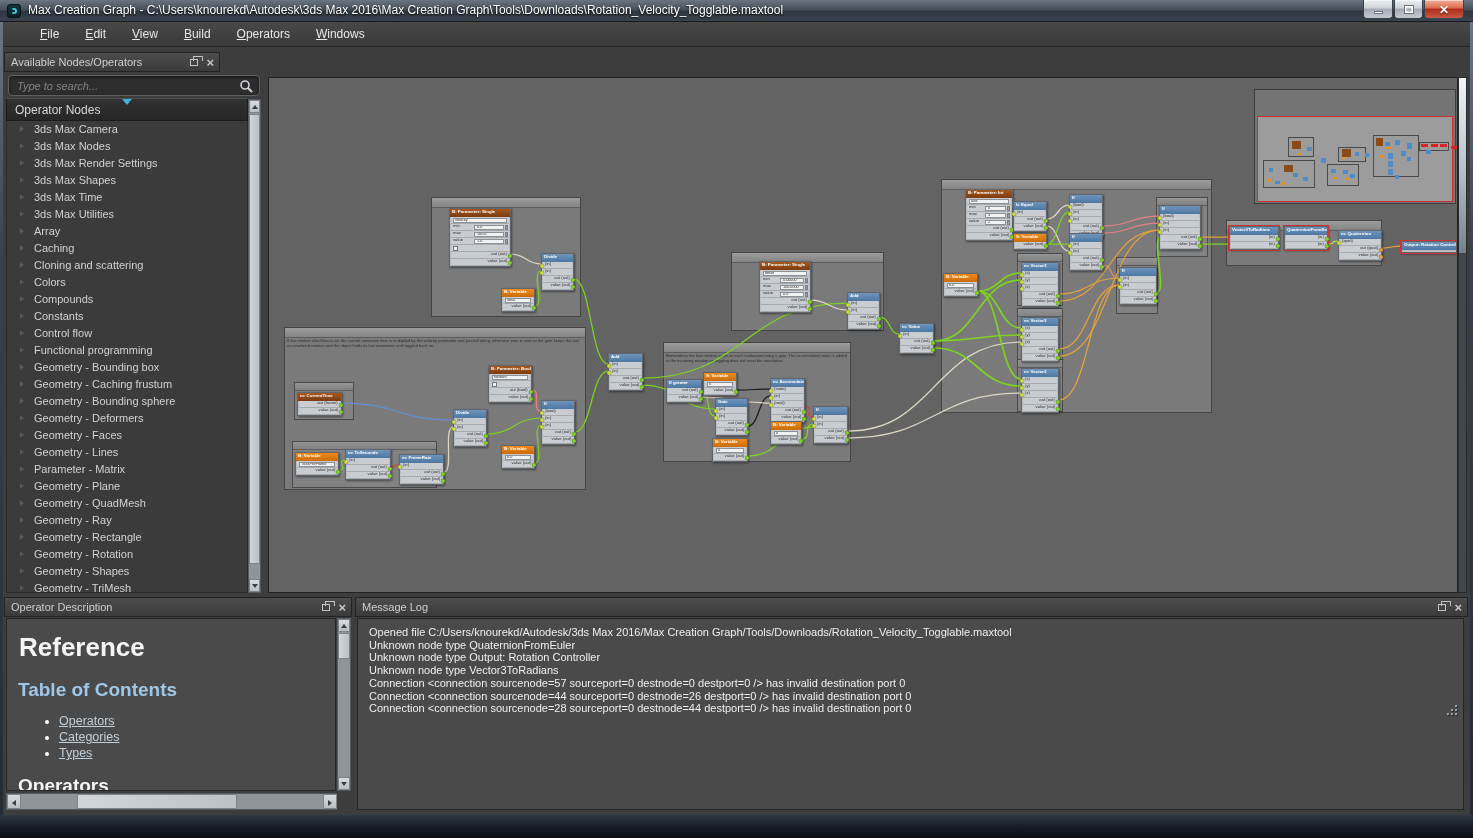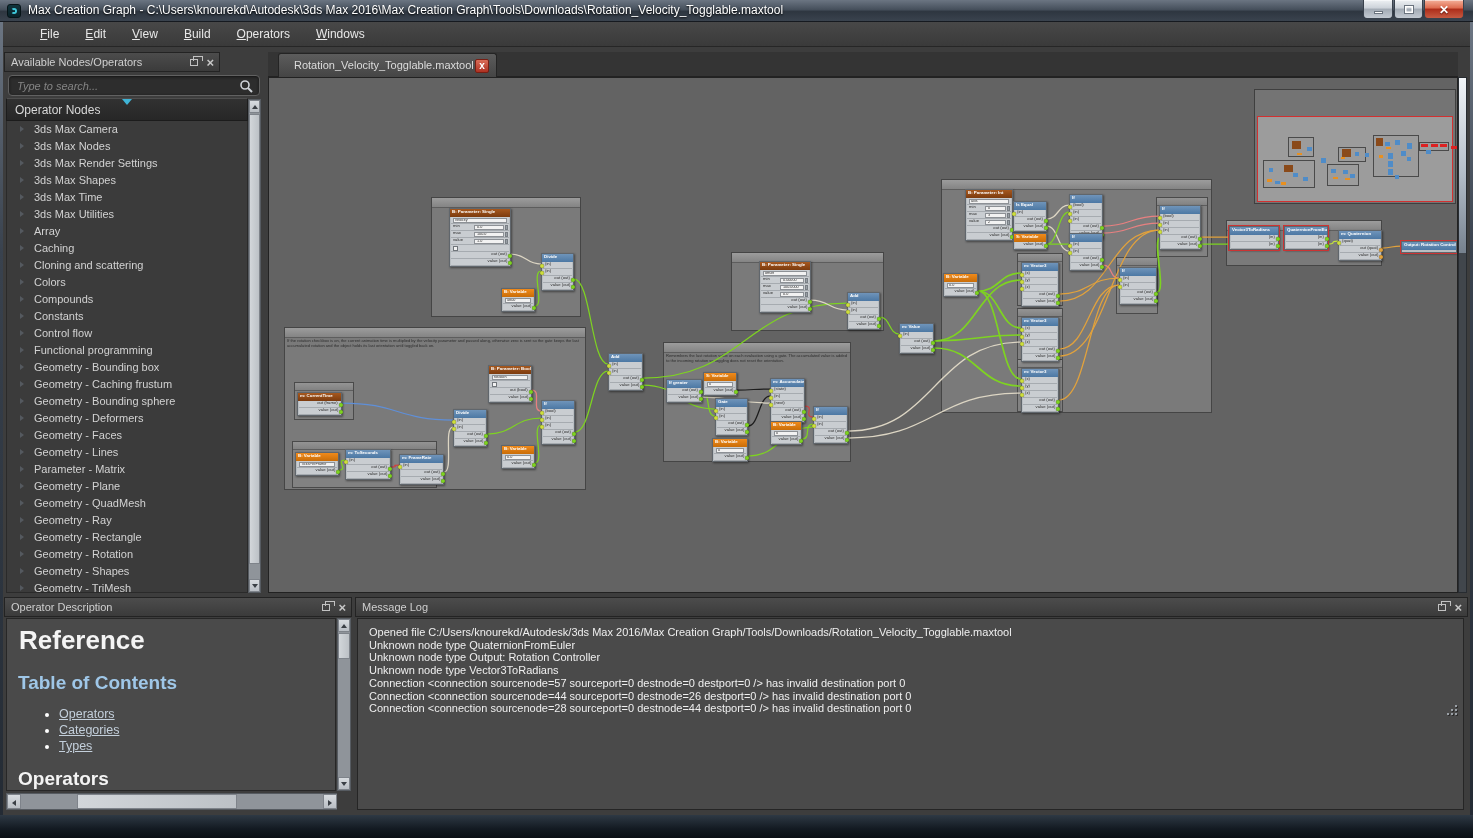--- a/index.html
+++ b/index.html
@@ -113,21 +113,21 @@
   .mm-view{position:absolute;background:#9c9c9c;border:1px solid #d23030}
   .mm{position:absolute}
   .mm-o{border:1px solid #4a4a4a}
   .mm-b{background:#4f8cc8}
   .mm-or{background:#e89020}
   .mm-br{background:#8a4a1a}
   .mm-r{background:#dd2222}
 
   
   .desc-body{position:absolute;left:6px;top:618px;width:330px;height:173px;background:#4a4a4a;border:1px solid #272727;overflow:hidden;color:#eee}
-  .desc-h1{font-size:26px;font-weight:bold;color:#f4f4f4;margin:6px 0 0 12px}
+  .desc-h1{font-size:26px;font-weight:bold;color:#f4f4f4;margin:13px 0 0 12px}
   .desc-h2{font-size:19px;font-weight:bold;color:#9fc7e8;margin:16px 0 0 11px}
   .desc-ul{margin:13px 0 0 52px;color:#fff}
   .desc-ul li{font-size:12.5px;margin-bottom:2px}
   .desc-ul a{color:#c3cfdb;text-decoration:underline}
   .desc-h1b{font-size:19px;font-weight:bold;color:#f4f4f4;margin:15px 0 0 11px}
 
   
   .msg-body{position:absolute;left:357px;top:618px;width:1107px;height:192px;background:#4a4a4a;border:1px solid #252525;overflow:hidden}
   .log-line{font-size:11px;line-height:12.7px;color:#efefef;white-space:nowrap}
   .grip{position:absolute;left:1089px;top:86px;width:12px;height:12px}
@@ -207,26 +207,20 @@
     <div class="sb-v" style="left:245px;top:52px;width:13px;height:494px">
       <div class="sb-btn" style="top:0;height:13px">
           <div class="tri-u"></div>
         </div>
       <div class="sb-thumb" style="top:14px;height:450px"></div>
       <div class="sb-btn" style="bottom:0;height:13px">
           <div class="tri-d"></div>
         </div>
     </div>
 
-    <div class="tabbar" style="left:265px;top:5px">
-      <div class="tab">
-        <span>Rotation_Velocity_Togglable.maxtool</span>
-        <span class="tabx">x</span>
-      </div>
-    </div>
     <div class="canvas" id="canvas" style="left:265px;top:30px">
         <div class="group" style="left: 162px; top: 119px; width: 150px; height: 120px;">
           <div class="gt"><span>velocity per frame</span></div>
         </div>
         <div class="group" style="left: 15px; top: 249px; width: 302px; height: 163px;">
           <div class="gt"><span>Time tracking and additions only if rotation is On, otherwise send zero (the Gating just adds rotation)</span></div>
           <div class="gcap">
             <span>If the rotation checkbox is on, the current animation time is multiplied by the velocity parameter and passed along, otherwise zero is sent so the gate keeps the last accumulated rotation and the object holds its last orientation until toggled back on.</span>
           </div>
         </div>

